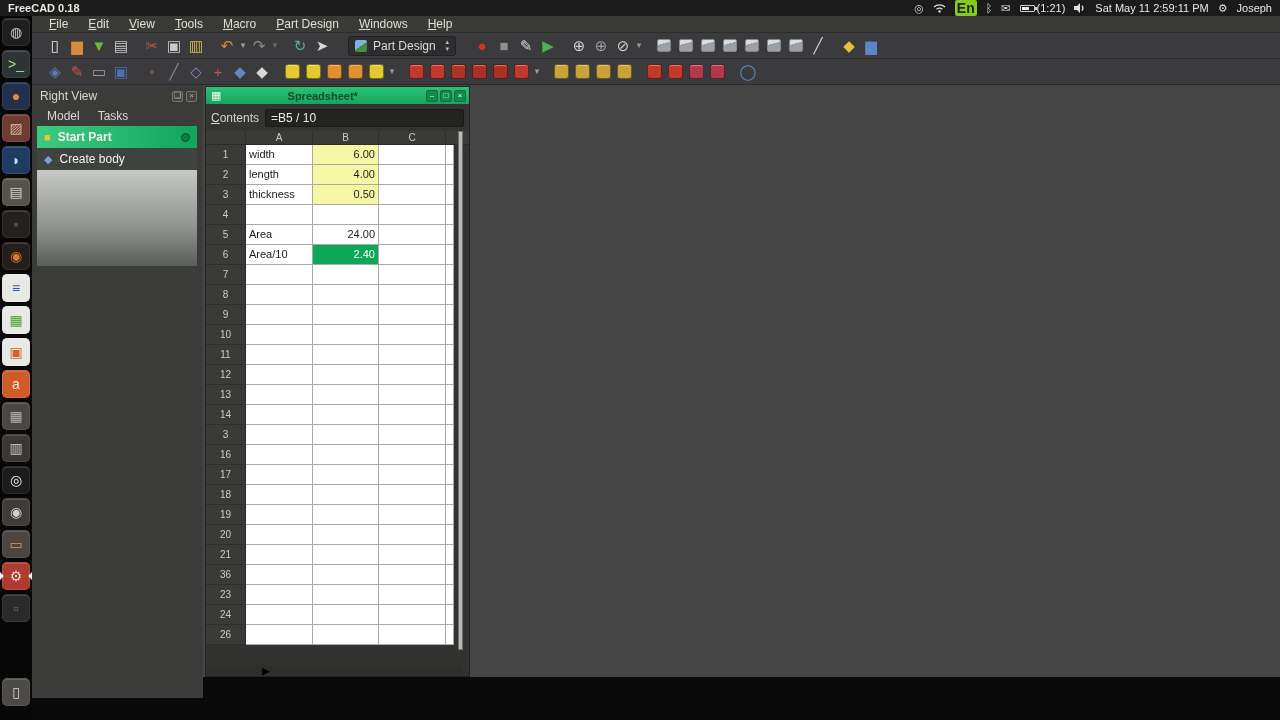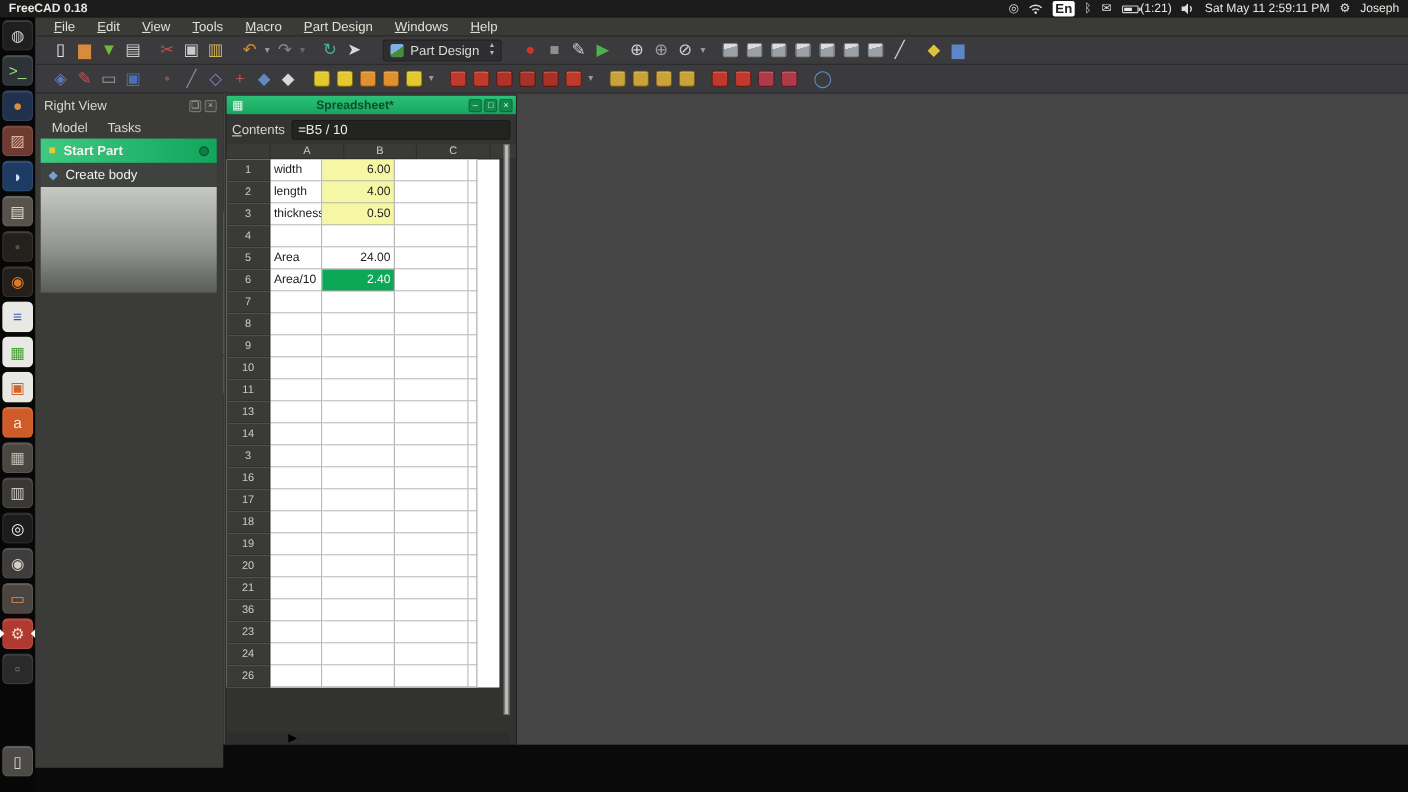--- a/index.html
+++ b/index.html
@@ -5,21 +5,21 @@
   html,body{margin:0;padding:0;background:#000;}
   *{box-sizing:border-box;font-family:"Liberation Sans","DejaVu Sans",sans-serif;}
   .stage{position:relative;width:1280px;height:720px;background:#0a0a0a;overflow:hidden;}
 
   
   .topbar{position:absolute;left:0;top:0;width:1280px;height:16px;background:#1b1b1b;color:#e9e6df;
           display:flex;align-items:center;font-size:11px;}
   .tb-title{font-weight:bold;padding-left:8px;}
   .tray{margin-left:auto;display:flex;align-items:center;gap:9px;padding-right:8px;font-size:11px;}
   .tray .glyph{color:#dcdcdc;font-size:11px;line-height:1;}
-  .kbd-box{background:#ffffff;color:#222;font-size:12px;padding:0 2px;border-radius:2px;font-weight:bold;}
+  .kbd-box{background:#84cc16;color:#222;font-size:14px;padding:0 2px;border-radius:2px;font-weight:bold;}
   .battery{display:inline-flex;align-items:center;gap:2px;}
   .batt-shell{width:15px;height:7px;border:1px solid #cfcfcf;border-radius:1px;position:relative;}
   .batt-shell::after{content:"";position:absolute;right:-3px;top:1px;width:2px;height:3px;background:#cfcfcf;}
   .batt-fill{position:absolute;left:1px;top:1px;bottom:1px;width:55%;background:#e8e8e8;}
 
   
   .launcher{position:absolute;left:0;top:16px;width:32px;height:704px;background:#070707;}
   .l-tile{position:absolute;left:2px;width:28px;height:28px;border-radius:5px;
           display:flex;align-items:center;justify-content:center;font-size:14px;
           border:1px solid rgba(255,255,255,0.08);box-shadow:inset 0 1px 0 rgba(255,255,255,0.15);}
@@ -77,21 +77,21 @@
   .contents-input{flex:1;height:18px;background:#232321;border:1px solid #1a1a1a;border-radius:2px;
                   color:#ececea;font-size:12px;display:flex;align-items:center;padding:0 5px;}
   .colhdr{height:14px;display:flex;background:#3a3a38;border-bottom:1px solid #2a2a28;}
   .colhdr .hc{color:#cfcbc3;font-size:10px;text-align:center;line-height:14px;border-right:1px solid #2e2e2c;}
   .grid{position:relative;background:#fff;width:248px;}
   .g-row{display:flex;height:20px;}
   .rn{width:40px;background:#3a3a38;color:#cfcbc3;font-size:10px;text-align:center;line-height:19px;
       border-bottom:1px solid #2e2e2c;border-right:1px solid #2a2a28;}
   .cell{height:20px;border-right:1px solid #a8a8a8;border-bottom:1px solid #a8a8a8;background:#fff;
         font-size:11px;color:#1b1b1b;line-height:19px;padding:0 3px;overflow:hidden;}
-  .cA{width:47px;} .cB{width:66px;text-align:right;} .cC{width:67px;}
+  .cA{width:67px;} .cB{width:66px;text-align:right;} .cC{width:67px;}
   .cell.yel{background:#f6f7a5;}
   .cell.sel{background:#0ca757;color:#fff;}
   .vscroll{position:absolute;right:6px;top:44px;width:5px;height:519px;background:#b9b9b7;border:1px solid #6f6f6d;}
   .hscroll{position:absolute;left:1px;bottom:1px;width:256px;height:10px;background:#2e2e2c;display:flex;align-items:center;}
   .hthumb{width:52px;height:8px;margin-left:3px;background:#55555"};
   .hthumb{width:52px;height:8px;margin-left:3px;background:#555553;border-radius:2px;}
   .scr-arrow{margin-left:auto;color:#9a9a98;font-size:8px;padding-right:4px;}
 
   /* ===== 3D view window ===== */
   .vp-win{position:absolute;left:475px;top:86px;width:805px;height:586px;border:1px solid #1f1f1f;}
@@ -401,20 +401,27 @@
         </div>
         <div class="g-row">
           <span class="rn">10</span>
           <span class="cell cA"></span>
           <span class="cell cB"></span>
           <span class="cell cC"></span>
           <span class="cell" style="width: 8px;"></span>
         </div>
         <div class="g-row">
           <span class="rn">11</span>
+          <span class="cell cA"></span>
+          <span class="cell cB"></span>
+          <span class="cell cC"></span>
+          <span class="cell" style="width: 8px;"></span>
+        </div>
+        <div class="g-row">
+          <span class="rn">12</span>
           <span class="cell cA"></span>
           <span class="cell cB"></span>
           <span class="cell cC"></span>
           <span class="cell" style="width: 8px;"></span>
         </div>
         <div class="g-row">
           <span class="rn">13</span>
           <span class="cell cA"></span>
           <span class="cell cB"></span>
           <span class="cell cC"></span>

